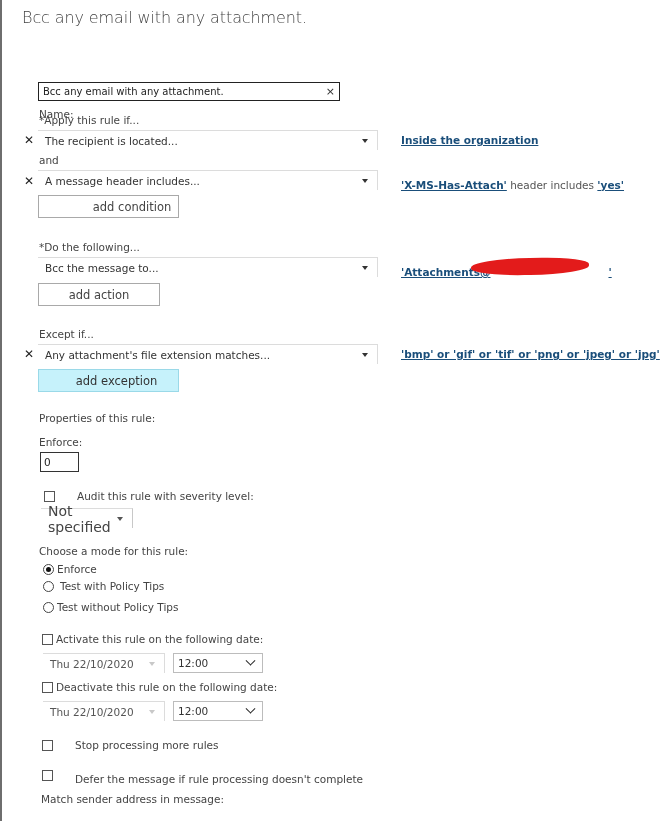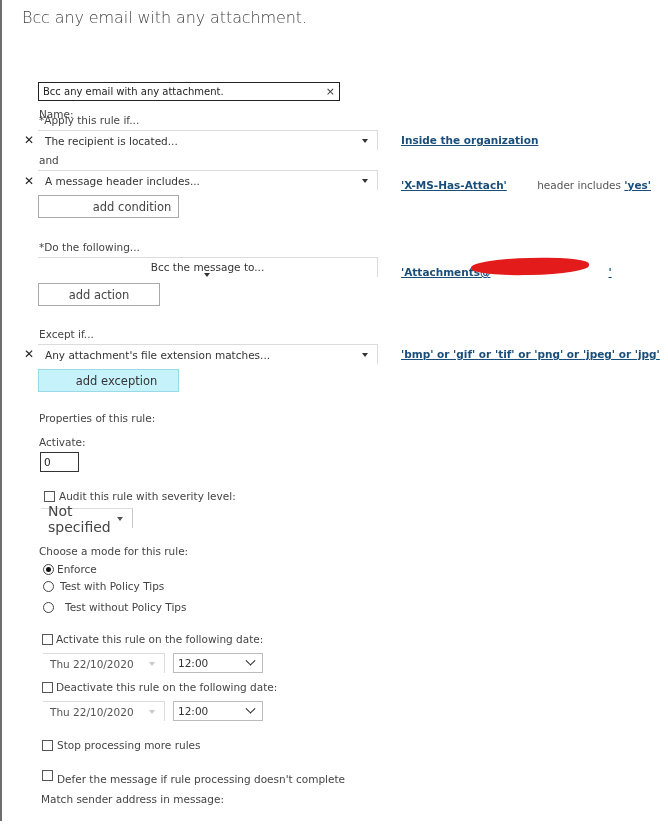--- a/index.html
+++ b/index.html
@@ -38,21 +38,21 @@
     }
     .caret {
       width: 0; height: 0;
       border-left: 3.5px solid transparent; border-right: 3.5px solid transparent;
       border-top: 4px solid #333; margin-right: 2px;
     }
     .link {
       font-size: 10.5px; font-weight: bold; color: #1a4e7a;
       text-decoration: underline; cursor: pointer; white-space: nowrap;
     }
-    .plain { font-size: 10.5px; color: #555; white-space: nowrap; margin-left: 27px; }
+    .plain { font-size: 10.5px; color: #555; white-space: nowrap; }
     .btn {
       left: 36px; height: 23px;
       border: 1px solid #a9a9a9; background: #fff;
       font-size: 11.5px; color: #444;
       display: flex; align-items: center; justify-content: center;
       cursor: pointer;
     }
     .btn.hl { background: #c6f2fb; border-color: #9ad9e8; color: #333; padding-left: 16px; }
     .redact {
       left: 469px; top: 258px; width: 118px; height: 17px;
@@ -60,21 +60,21 @@
       transform: rotate(-1deg);
     }
     .priority-input {
       left: 38px; top: 452px; width: 39px; height: 20px;
       border: 1px solid #333; font-size: 10.5px; padding: 3px 3px; color: #222;
     }
     .cb {
       width: 11px; height: 11px; border: 1px solid #555; background: #fff;
       display: inline-block; cursor: pointer;
     }
-    .row { display: flex; align-items: center; gap: 2px; }
+    .row { display: flex; align-items: center; gap: 20px; }
     .radio {
       width: 11px; height: 11px; border: 1px solid #444; border-radius: 50%;
       background: #fff; display: inline-flex; align-items: center; justify-content: center;
       cursor: pointer;
     }
     .radio.on::after {
       content: ""; width: 5px; height: 5px; border-radius: 50%; background: #111;
     }
     .sev-select {
       left: 39px; top: 508px; width: 92px; height: 20px;
@@ -133,21 +133,21 @@
     <span>A message header includes...</span>
     <span class="caret"></span>
   </div>
   <div class="abs" style="left:399px; top:174px; white-space:nowrap;">
     <span class="link">'X-MS-Has-Attach'</span><span class="plain"> header includes </span><span class="link">'yes'</span>
   </div>
 
   <div class="abs btn" style="top:195px; width:141px;padding-left:47px;">add condition</div>
 
   <div class="abs lbl" style="left:37px; top:241px;">*Do the following...</div>
-  <div class="abs select" style="top:257px;flex-direction:column;">
+  <div class="abs select" style="top:257px;">
     <span>Bcc the message to...</span>
     <span class="caret"></span>
   </div>
   <div class="abs" style="left:399px; top:261px; white-space:nowrap;">
     <span class="link">'Attachments@</span><span class="link" style="display:inline-block; width:118px;"></span><span class="link">'</span>
   </div>
   <div class="abs redact"></div>
 
   <div class="abs btn" style="top:283px; width:122px;">add action</div>
 
@@ -155,42 +155,42 @@
   <div class="abs xmark" style="top:347px;">✕</div>
   <div class="abs select" style="top:344px;">
     <span>Any attachment's file extension matches...</span>
     <span class="caret"></span>
   </div>
   <div class="abs link" style="left:399px; top:348px;">'bmp' or 'gif' or 'tif' or 'png' or 'jpeg' or 'jpg'</div>
 
   <div class="abs btn hl" style="top:369px; width:141px;">add exception</div>
 
   <div class="abs lbl" style="left:37px; top:412px;">Properties of this rule:</div>
-  <div class="abs lbl" style="left:37px; top:436px;">Activate:</div>
+  <div class="abs lbl" style="left:37px; top:436px;">Enforce:</div>
   <div class="abs priority-input">0</div>
 
   <div class="abs row" style="left:42px; top:490px;">
     <span class="cb"></span>
     <span class="lbl" style="margin-left:2px;">Audit this rule with severity level:</span>
   </div>
   <div class="abs sev-select">
     <span>Not specified</span>
     <span class="caret"></span>
   </div>
 
   <div class="abs lbl" style="left:37px; top:545px;">Choose a mode for this rule:</div>
   <div class="abs row" style="left:41px; top:563px; gap:3px;">
     <span class="radio on"></span>
     <span class="lbl">Enforce</span>
   </div>
   <div class="abs row" style="left:41px; top:580px; gap:6px;">
     <span class="radio"></span>
     <span class="lbl">Test with Policy Tips</span>
   </div>
-  <div class="abs row" style="left:41px; top:601px; gap:11px;">
+  <div class="abs row" style="left:41px; top:601px; gap:3px;">
     <span class="radio"></span>
     <span class="lbl">Test without Policy Tips</span>
   </div>
 
   <div class="abs row" style="left:40px; top:633px; gap:3px;">
     <span class="cb"></span>
     <span class="lbl">Activate this rule on the following date:</span>
   </div>
   <div class="abs date-sel" style="top:653px;">
     <span>Thu 22/10/2020</span>

